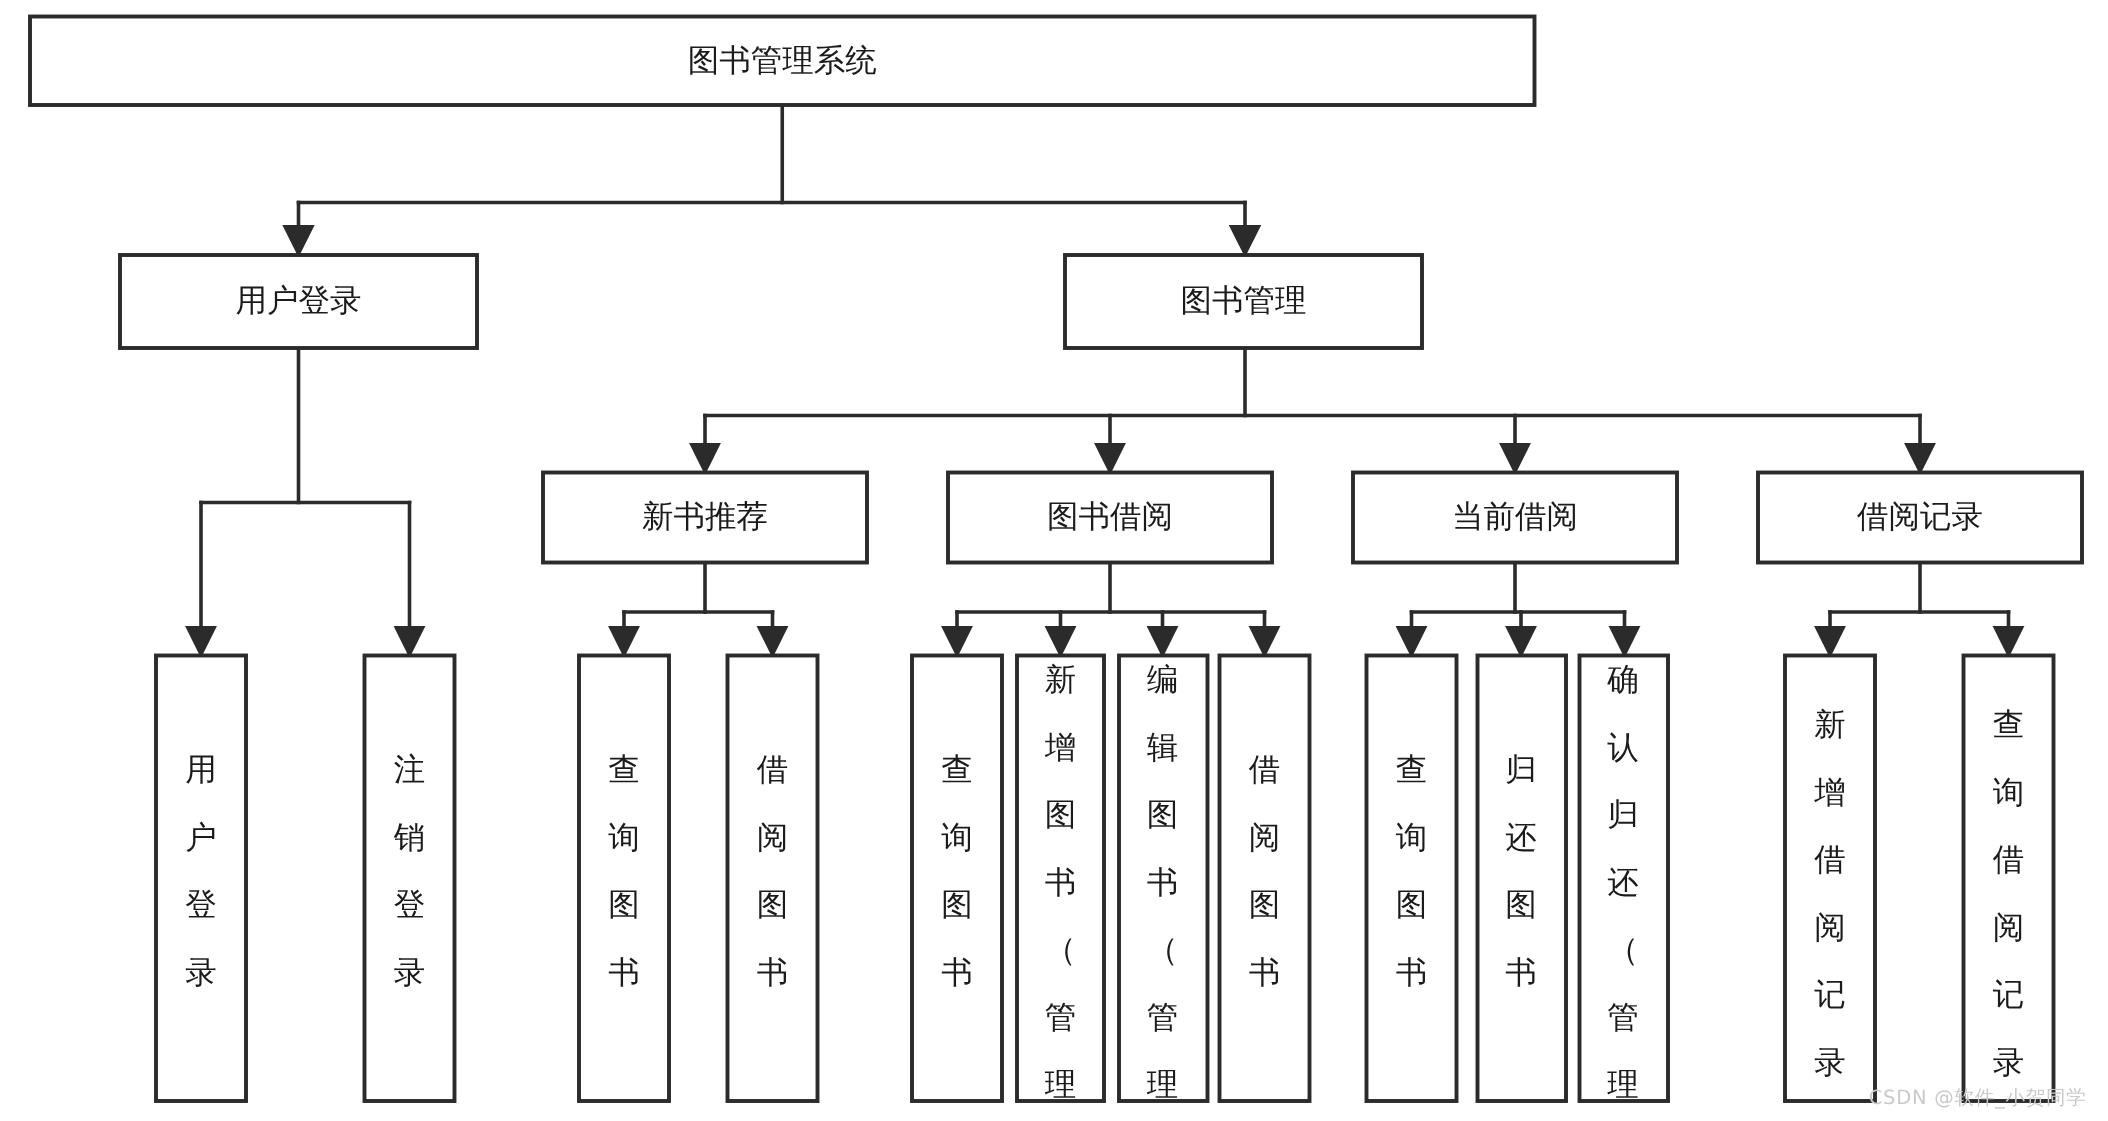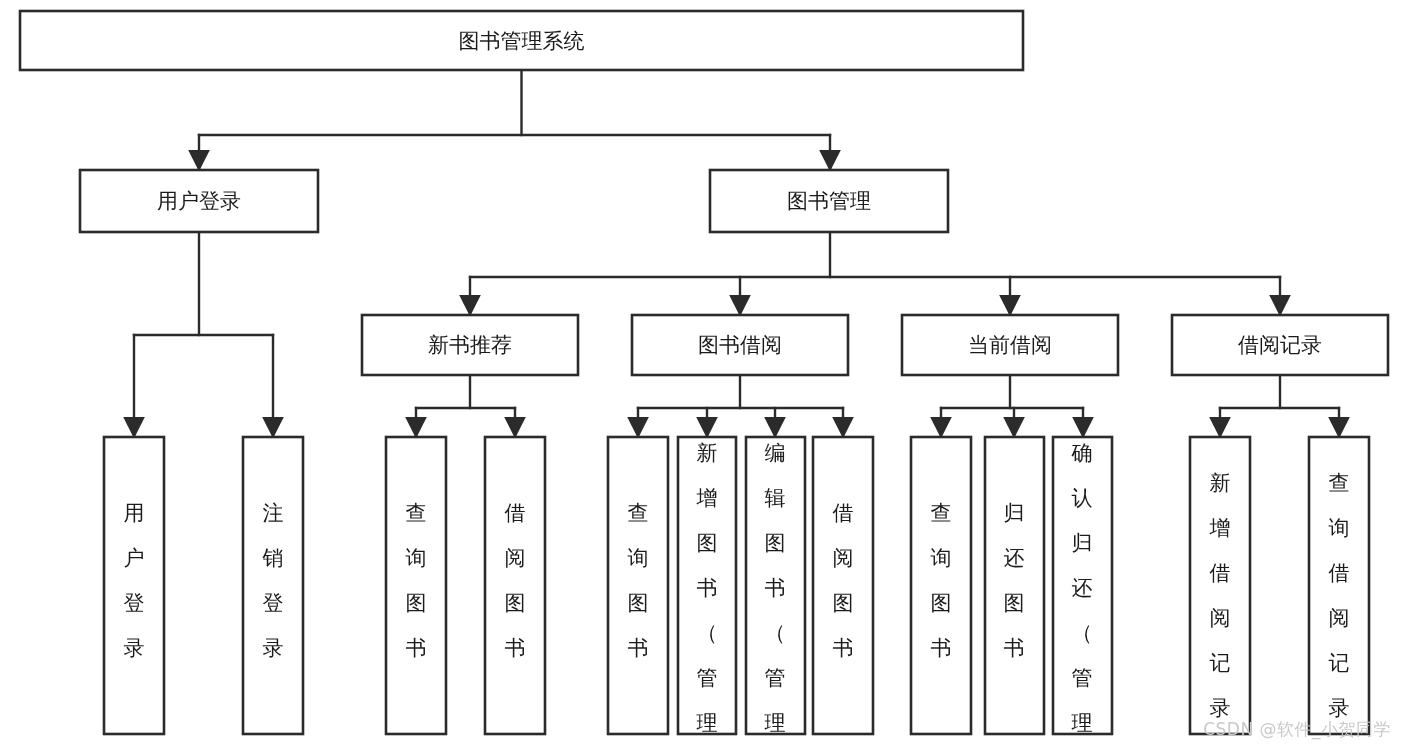--- a/index.html
+++ b/index.html
@@ -24,21 +24,21 @@
   .leaf-label{
     fill:#1b1b1b;
     font-family:"DejaVu Sans","Liberation Sans",sans-serif;
     font-size:21px;
     text-anchor:middle;
   }
   .watermark{
     position:absolute;
     right:14px;bottom:6px;
     font-family:"DejaVu Sans","Liberation Sans",sans-serif;
-    font-size:17px;
+    font-size:13px;
     color:#c9c9c9;
     white-space:nowrap;
     letter-spacing:0.5px;
     pointer-events:none;
   }
 </style>
 </head>
 <body>
 
 <div id="diagram-root">

